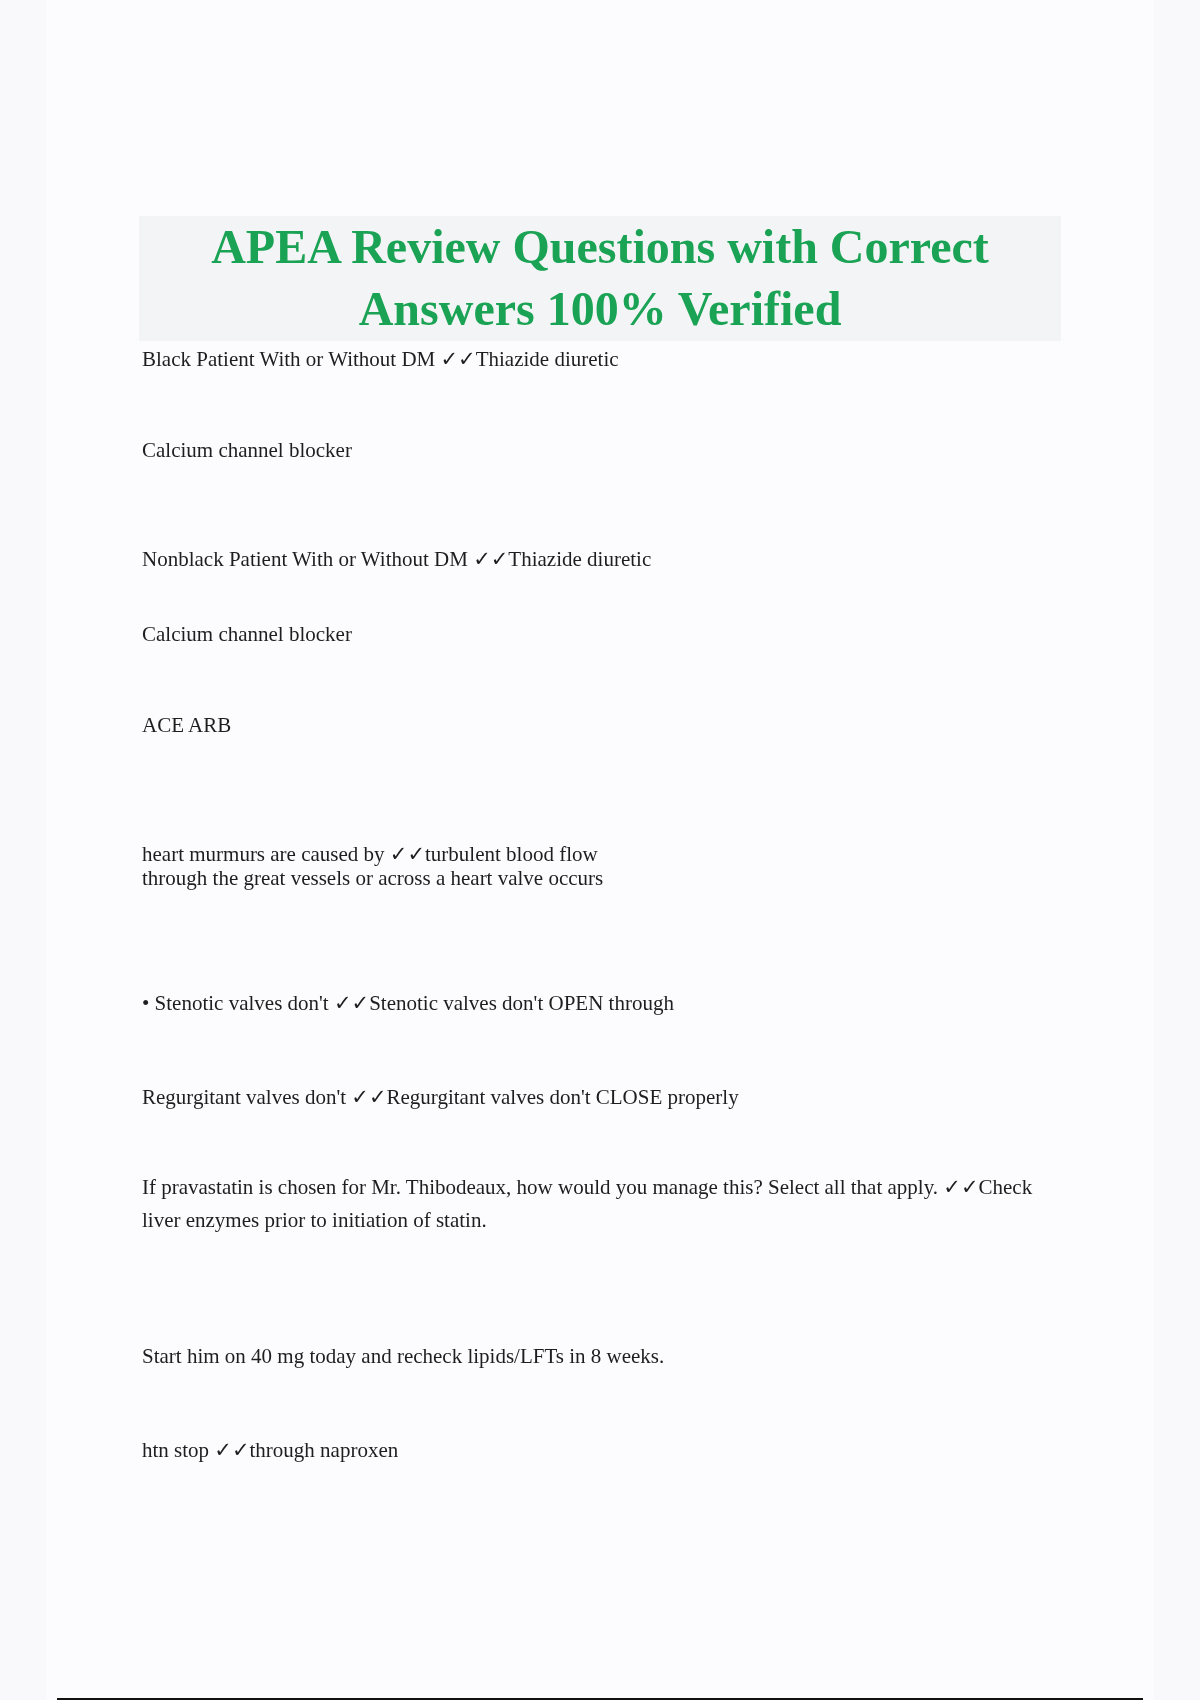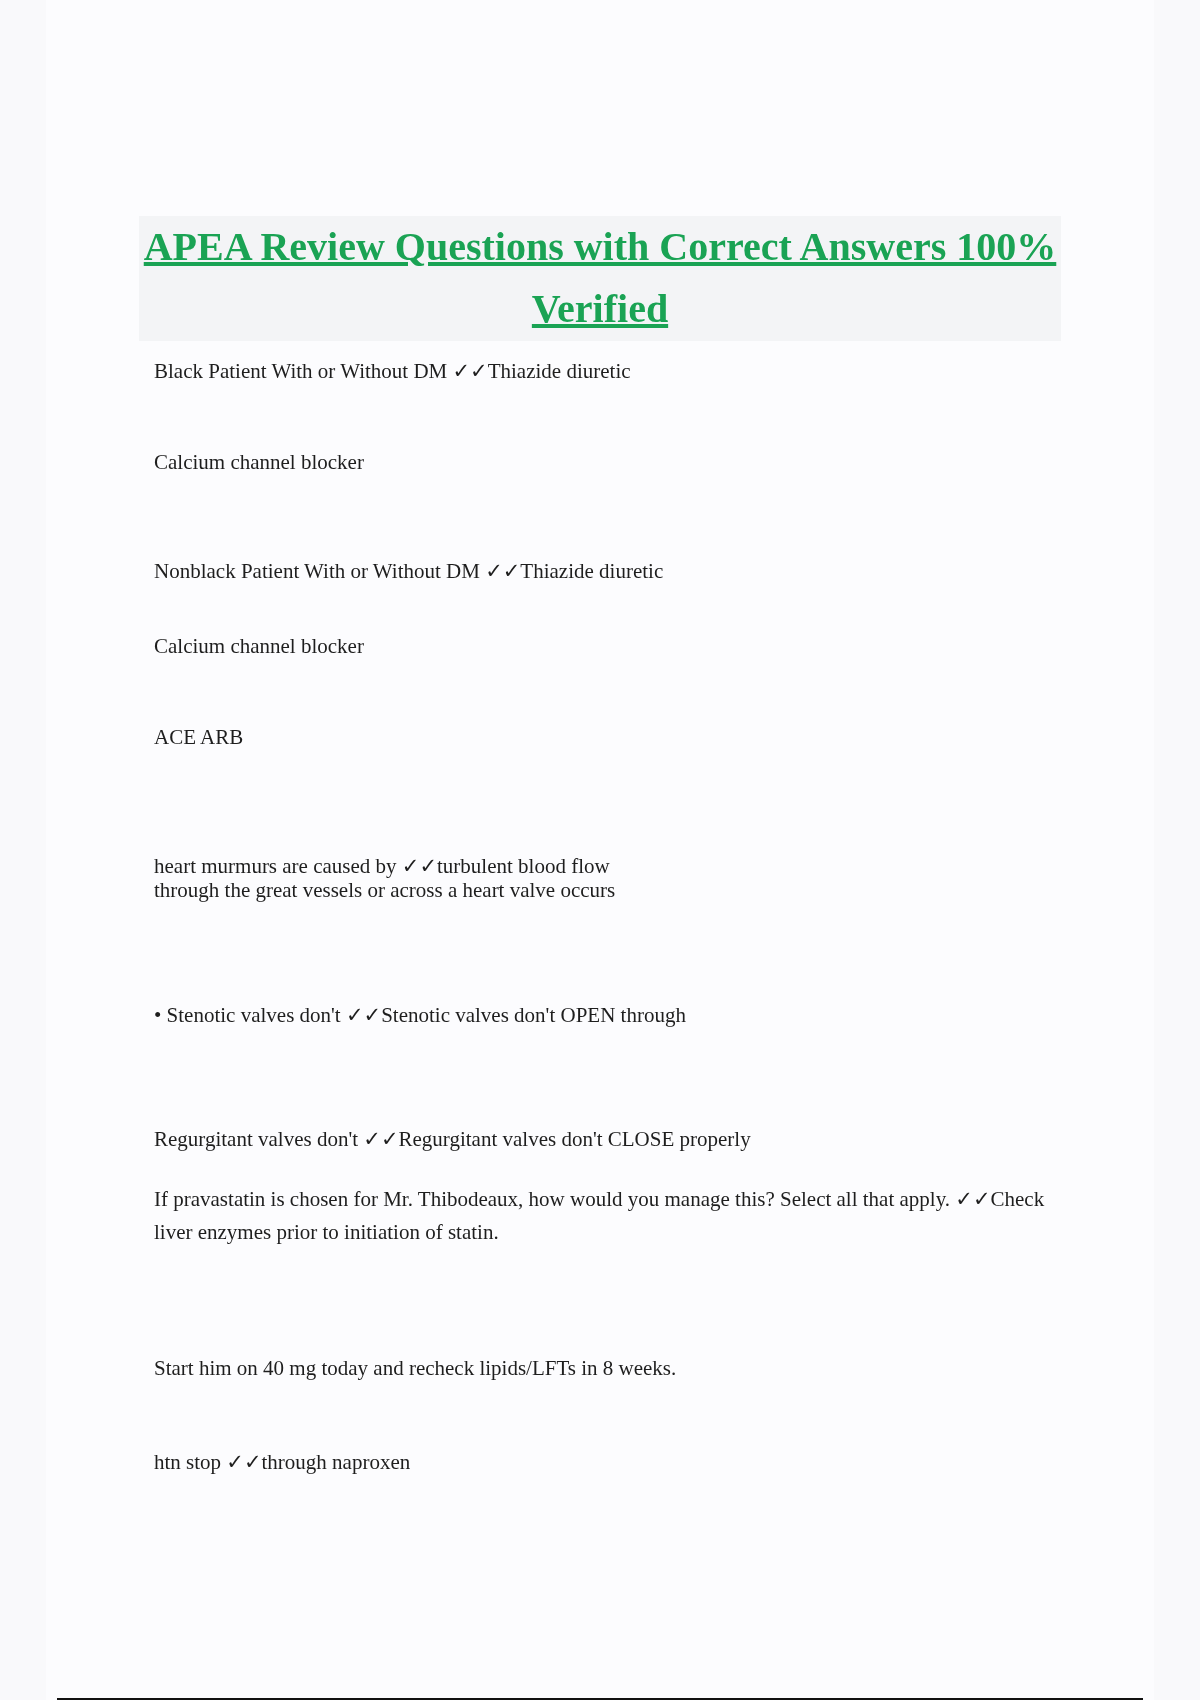--- a/index.html
+++ b/index.html
@@ -12,24 +12,24 @@
       position:absolute; left:46px; top:0; width:1108px; height:1700px;
       background:#fcfcfe;
     }
     .title-box {
       position:absolute; left:139px; top:216px; width:922px; height:125px;
       background:#f3f4f6;
     }
     .title {
       position:absolute; left:139px; top:216px; width:922px;
       text-align:center; color:#1aa354; font-weight:bold;
-      font-size:40px; line-height:62px; margin:0;text-decoration:underline;
+      font-size:48px; line-height:62px; margin:0;
     }
     .line {
-      position:absolute; left:142px; margin:12px;
+      position:absolute; left:142px; margin:0;
       font-size:21px; line-height:33px; color:#1e1e1e; white-space:nowrap;
     }
     .line.wrap { white-space:normal; width:920px; }
     .bottom-rule {
       position:absolute; left:57px; top:1698px; width:1086px; height:2px;
       background:#111;
     }
   </style>
 </head>
 <body>
@@ -39,18 +39,18 @@
 <h1 class="title">APEA Review Questions with Correct Answers 100% Verified</h1>
 
 <p class="line" style="top:343px">Black Patient With or Without DM ✓✓Thiazide diuretic</p>
 <p class="line" style="top:434px">Calcium channel blocker</p>
 <p class="line" style="top:543px">Nonblack Patient With or Without DM ✓✓Thiazide diuretic</p>
 <p class="line" style="top:618px">Calcium channel blocker</p>
 <p class="line" style="top:709px">ACE ARB</p>
 <p class="line" style="top:838px">heart murmurs are caused by ✓✓turbulent blood flow</p>
 <p class="line" style="top:862px">through the great vessels or across a heart valve occurs</p>
 <p class="line" style="top:987px">• Stenotic valves don't ✓✓Stenotic valves don't OPEN through</p>
-<p class="line" style="top:1111px">Regurgitant valves don't ✓✓Regurgitant valves don't CLOSE properly</p>
+<p class="line" style="top:1081px">Regurgitant valves don't ✓✓Regurgitant valves don't CLOSE properly</p>
 <p class="line wrap" style="top:1171px">If pravastatin is chosen for Mr. Thibodeaux, how would you manage this? Select all that apply. ✓✓Check liver enzymes prior to initiation of statin.</p>
 <p class="line" style="top:1340px">Start him on 40 mg today and recheck lipids/LFTs in 8 weeks.</p>
 <p class="line" style="top:1434px">htn stop ✓✓through naproxen</p>
 
 <div class="bottom-rule"></div>
 
 </body></html>

